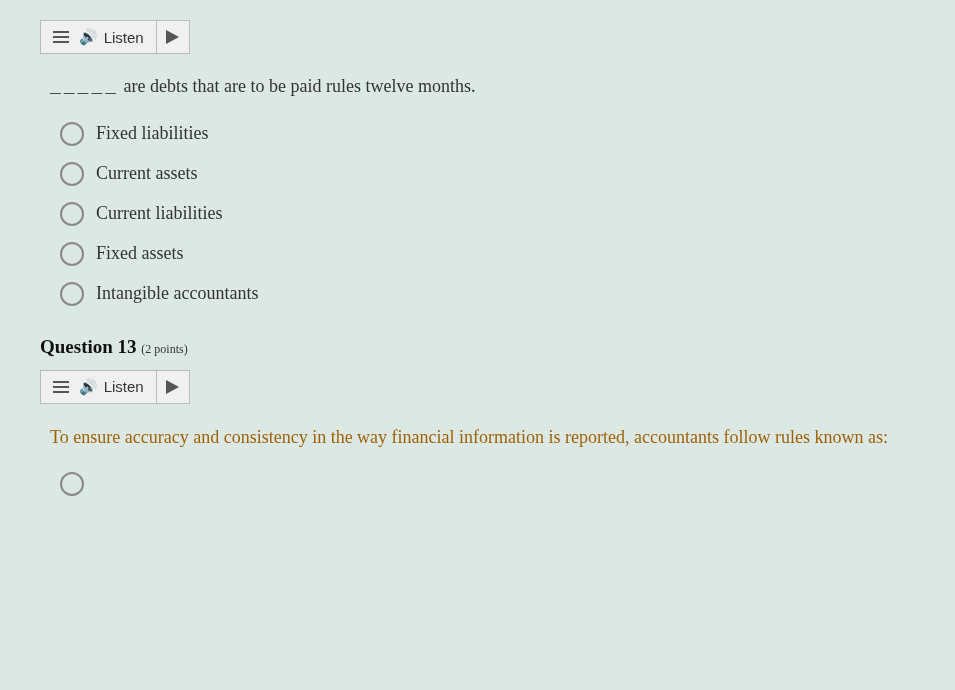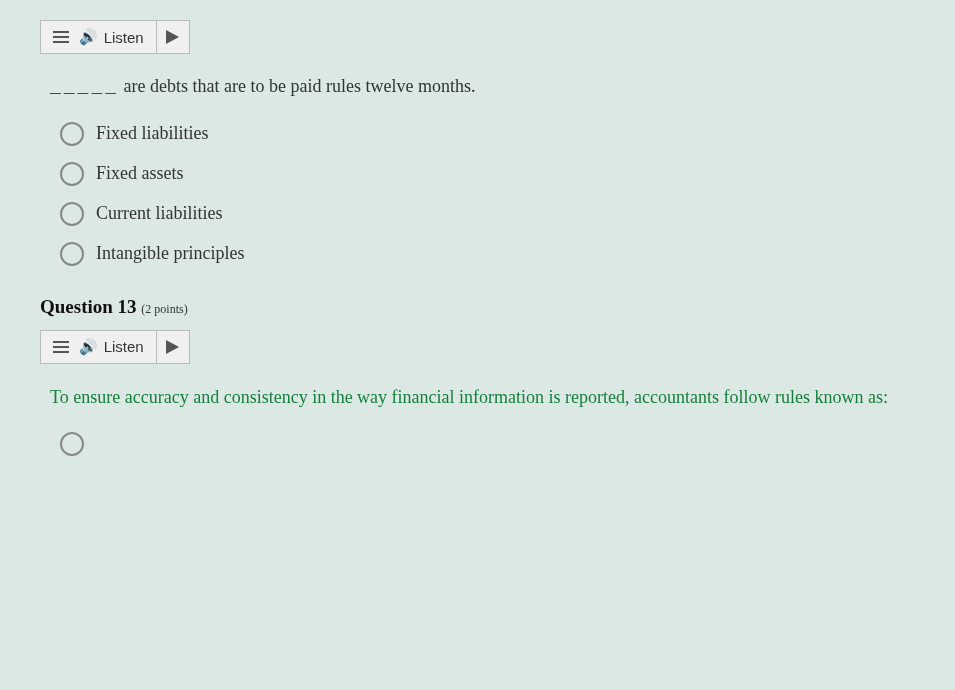--- a/index.html
+++ b/index.html
@@ -120,21 +120,21 @@
     }
 
     .question-heading .points {
       font-weight: normal;
       font-size: 12px;
       color: #333;
     }
 
     .question-body {
       font-size: 18px;
-      color: #15803d;
+      color: #a16207;
       line-height: 1.7;
       padding-left: 10px;
       margin-bottom: 20px;
     }
 
     .section {
       margin-bottom: 10px;
     }
   </style>
 </head>
@@ -158,29 +158,33 @@
     <span class="blank">_____</span><span> are debts that are to be paid rules twelve months.</span>
   </p>
 
   <ul class="options-list">
     <li>
       <div class="radio-circle"></div>
       <span>Fixed liabilities</span>
     </li>
     <li>
       <div class="radio-circle"></div>
+      <span>Current assets</span>
+    </li>
+    <li>
+      <div class="radio-circle"></div>
+      <span>Current liabilities</span>
+    </li>
+    <li>
+      <div class="radio-circle"></div>
       <span>Fixed assets</span>
     </li>
     <li>
       <div class="radio-circle"></div>
-      <span>Current liabilities</span>
-    </li>
-    <li>
-      <div class="radio-circle"></div>
-      <span>Intangible principles</span>
+      <span>Intangible accountants</span>
     </li>
   </ul>
 </div>
 
 <div class="section">
   <p class="question-heading">
     <span>Question 13</span>
     <span class="points"> <span>(2 points)</span></span>
   </p>
 

